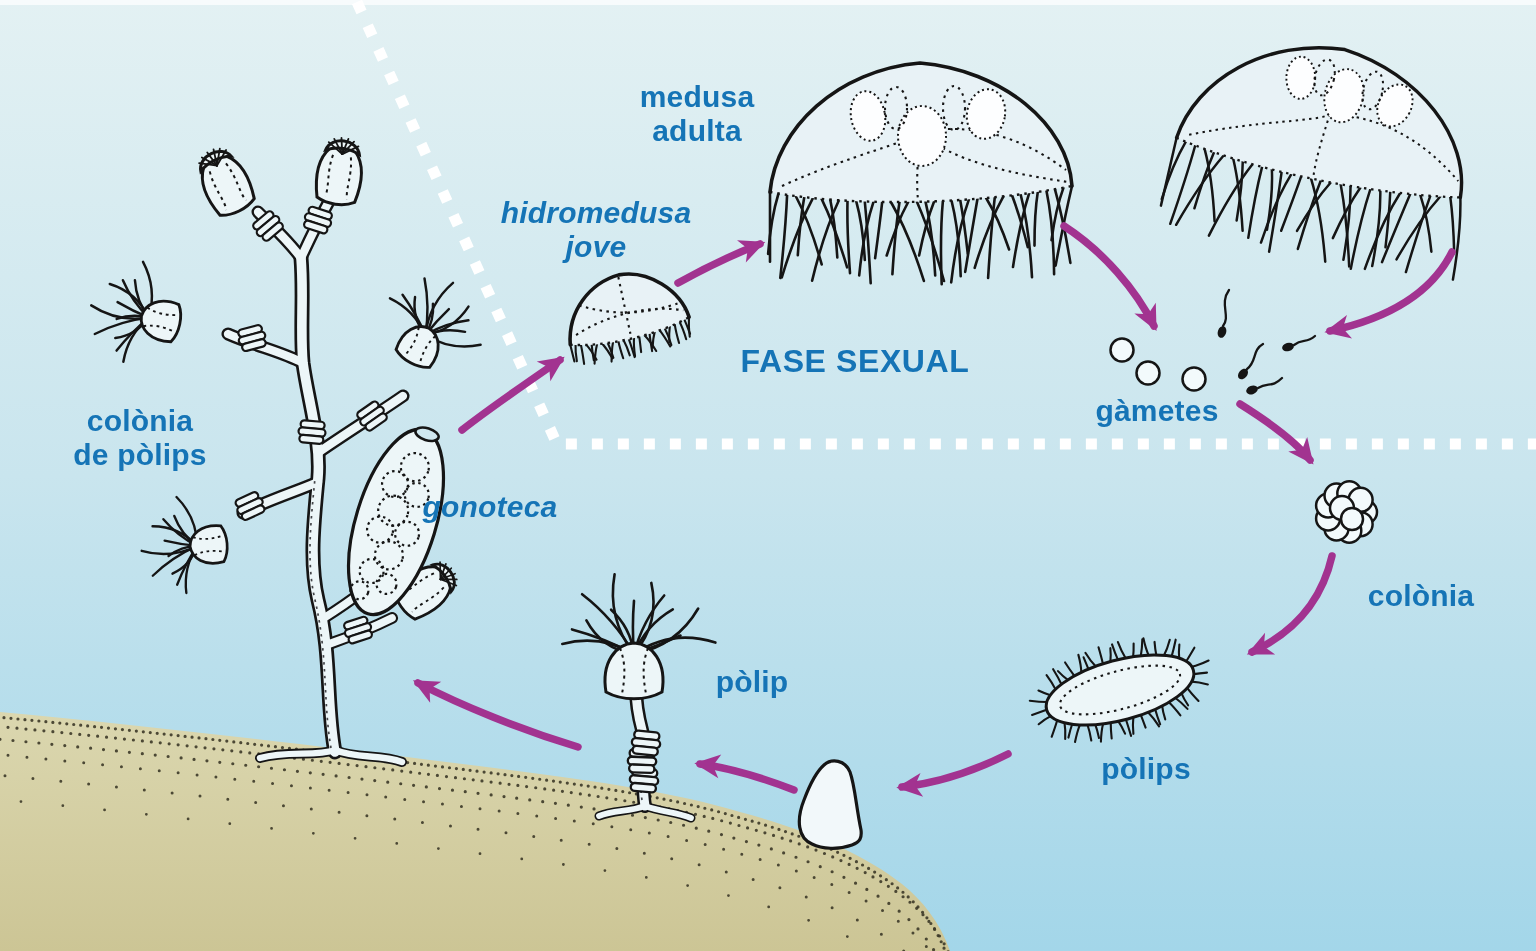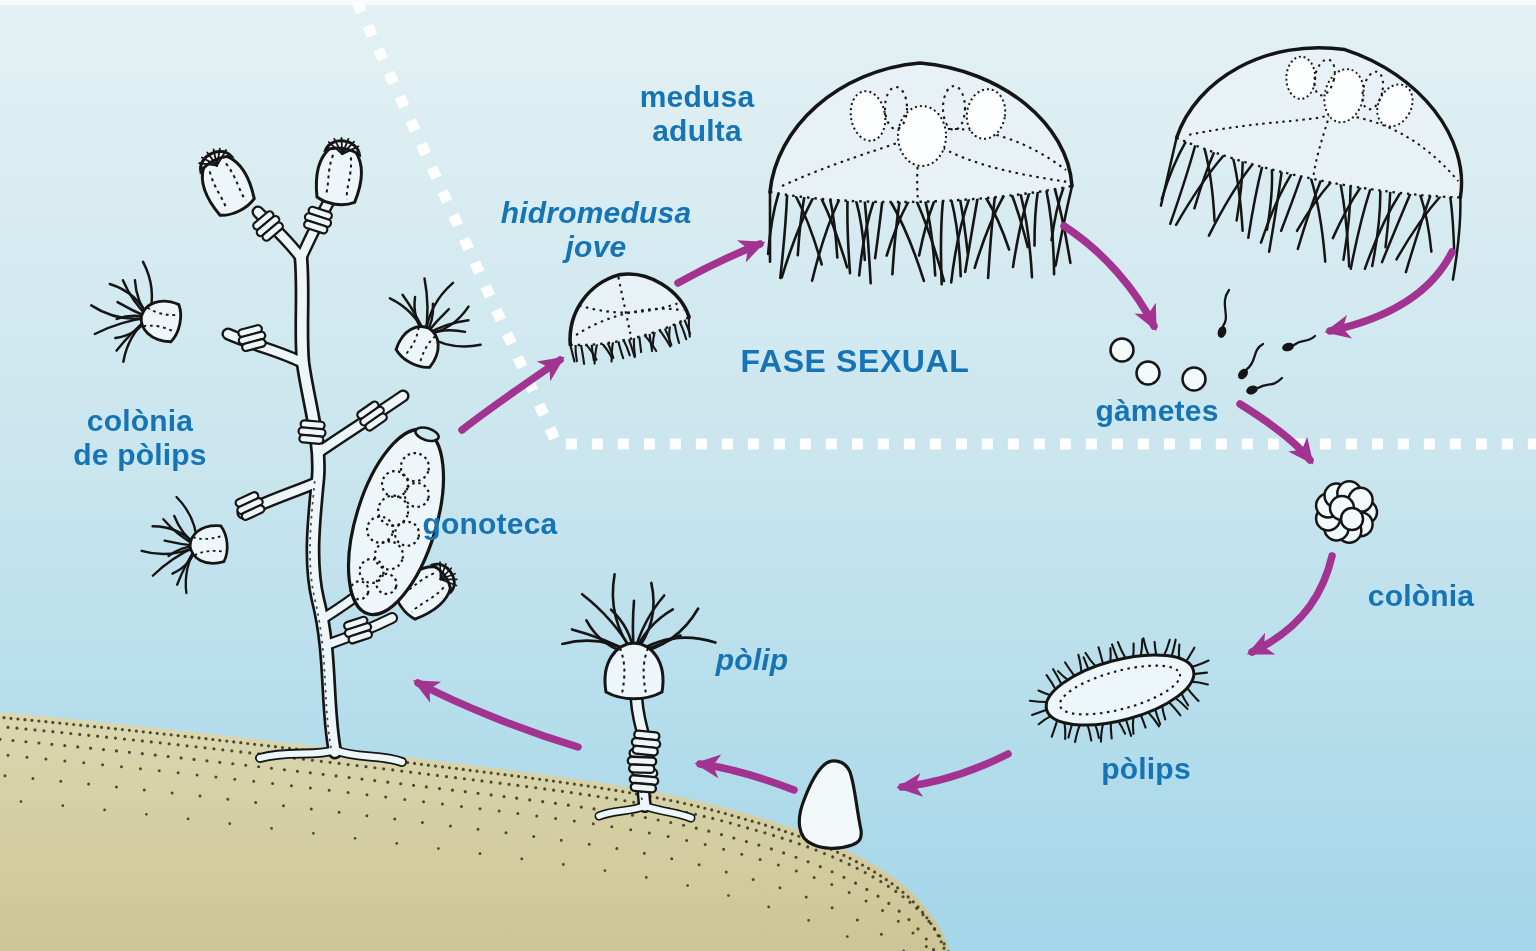--- a/index.html
+++ b/index.html
@@ -435,18 +435,18 @@
   </g>
 </svg>
 
   <div class="lbl" style="left:697px;top:80px;">medusa
 adulta</div>
   <div class="lbl" style="left:596px;top:196px;font-style:italic;">hidromedusa
 jove</div>
   <div class="lbl phase" style="left:855px;top:343px;">FASE SEXUAL</div>
   <div class="lbl" style="left:140px;top:404px;">colònia
 de pòlips</div>
-  <div class="lbl" style="left:490px;top:507px;">gonoteca</div>
+  <div class="lbl" style="left:490px;top:490px;font-style:italic;">gonoteca</div>
   <div class="lbl" style="left:1157px;top:394px;text-align:right;">gàmetes</div>
   <div class="lbl" style="left:1421px;top:579px;">colònia</div>
   <div class="lbl" style="left:1146px;top:752px;">pòlips</div>
-  <div class="lbl" style="left:752px;top:643px;font-style:italic;">pòlip</div>
+  <div class="lbl" style="left:752px;top:665px;">pòlip</div>
 </div>
 
 </body></html>

